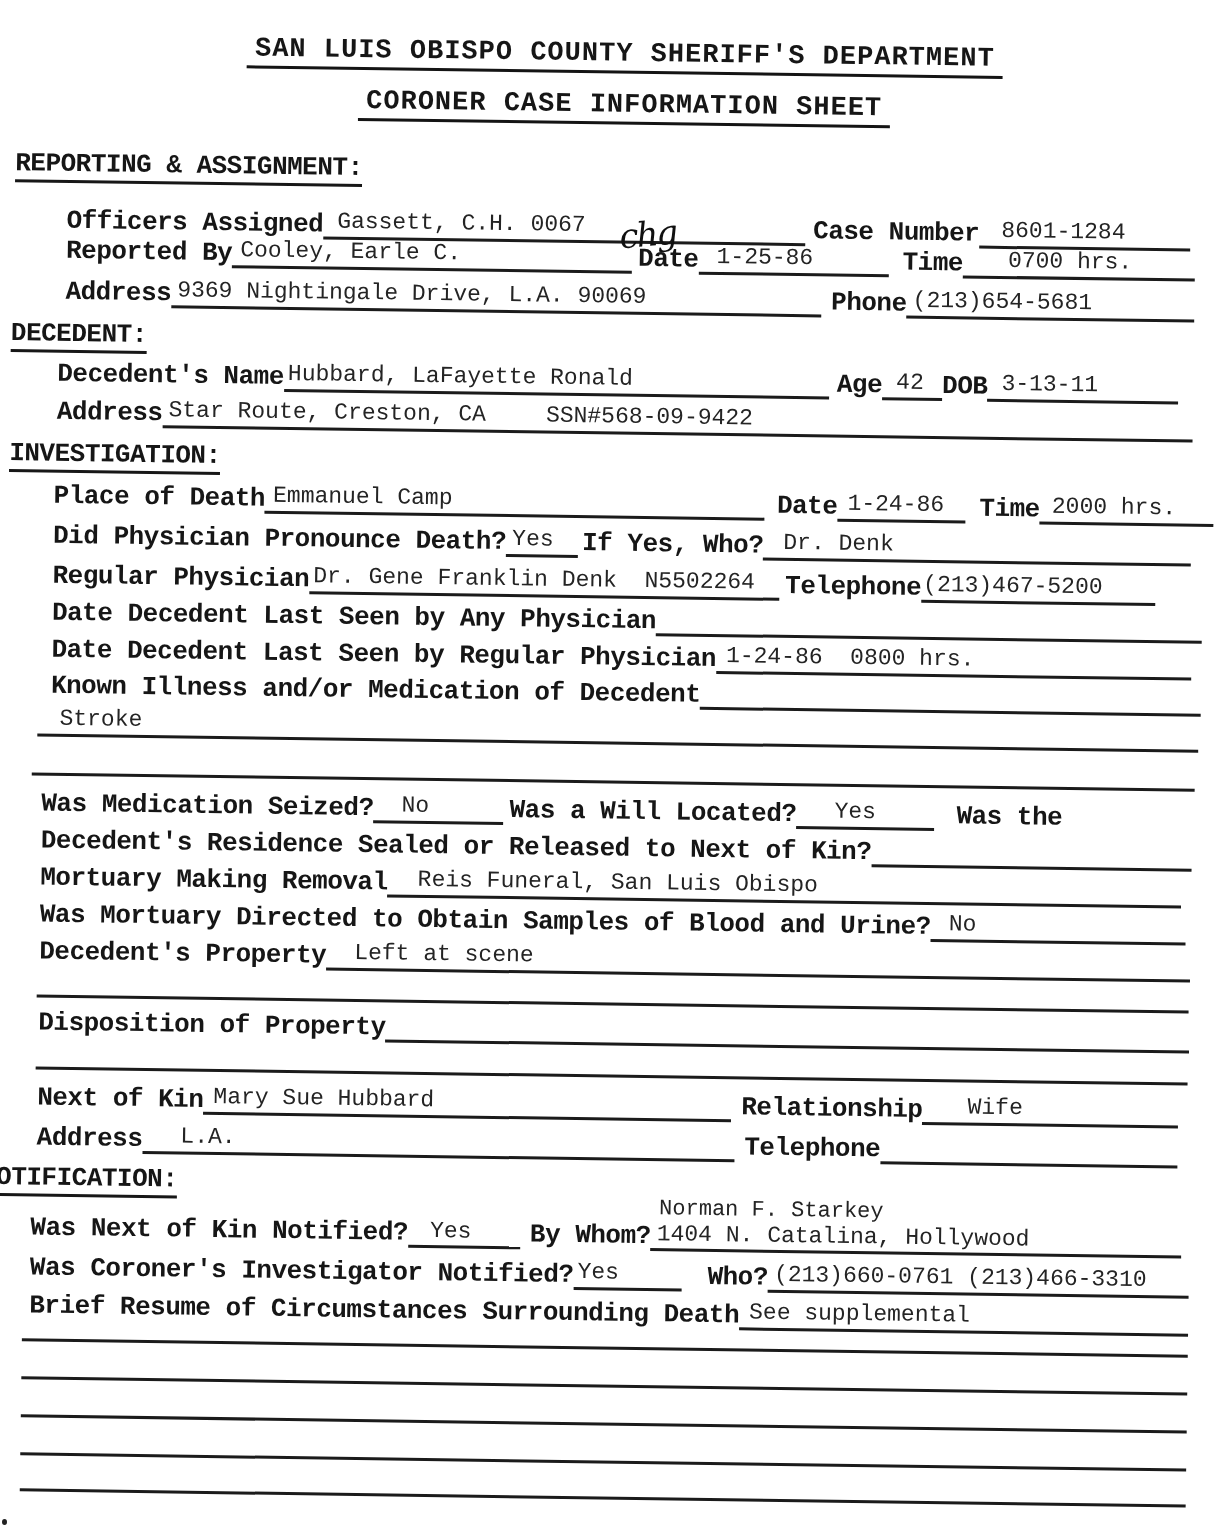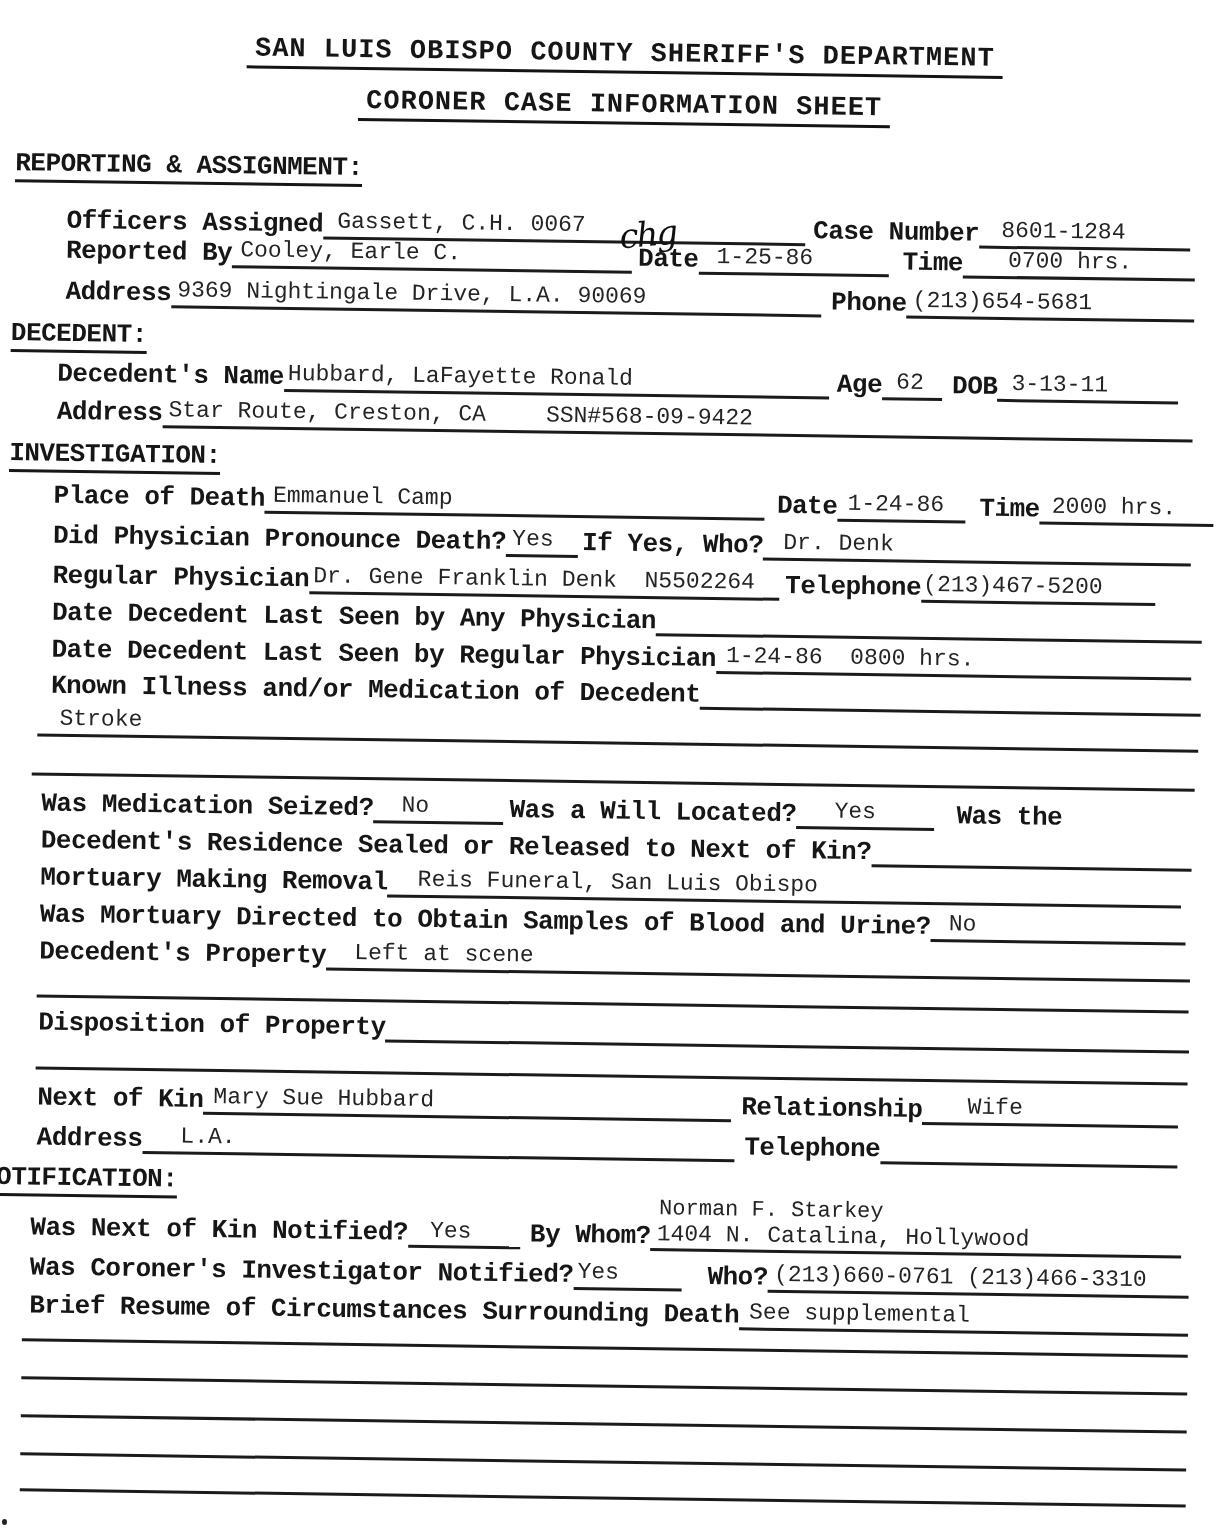--- a/index.html
+++ b/index.html
@@ -85,24 +85,24 @@
   <div class="hd" style="top:318px;left:3px;">DECEDENT:</div>
 
   <div class="row" style="top:358px;left:50px;right:55px;">
     <span class="lbl">Decedent's Name</span>
     <span class="u" style="width:545px;">
       <span class="val" style="padding-left:4px;">Hubbard, LaFayette Ronald</span>
       <span class="fill"></span>
     </span>
     <span class="lbl" style="margin-left:8px;">Age</span>
     <span class="u" style="width:60px;">
-      <span class="val" style="padding-left:14px;">62</span>
-      <span class="fill"></span>
-    </span>
-    <span class="lbl" style="margin-left:10px;">DOB</span>
+      <span class="val" style="padding-left:14px;">42</span>
+      <span class="fill"></span>
+    </span>
+    <span class="lbl" style="">DOB</span>
     <span class="u fill">
       <span class="val" style="padding-left:14px;">3-13-11</span>
       <span class="fill"></span>
     </span>
   </div>
 
   <div class="row" style="top:396px;left:50px;right:40px;">
     <span class="lbl">Address</span>
     <span class="u fill">
       <span class="val" style="padding-left:6px;">Star Route, Creston, CA</span>

